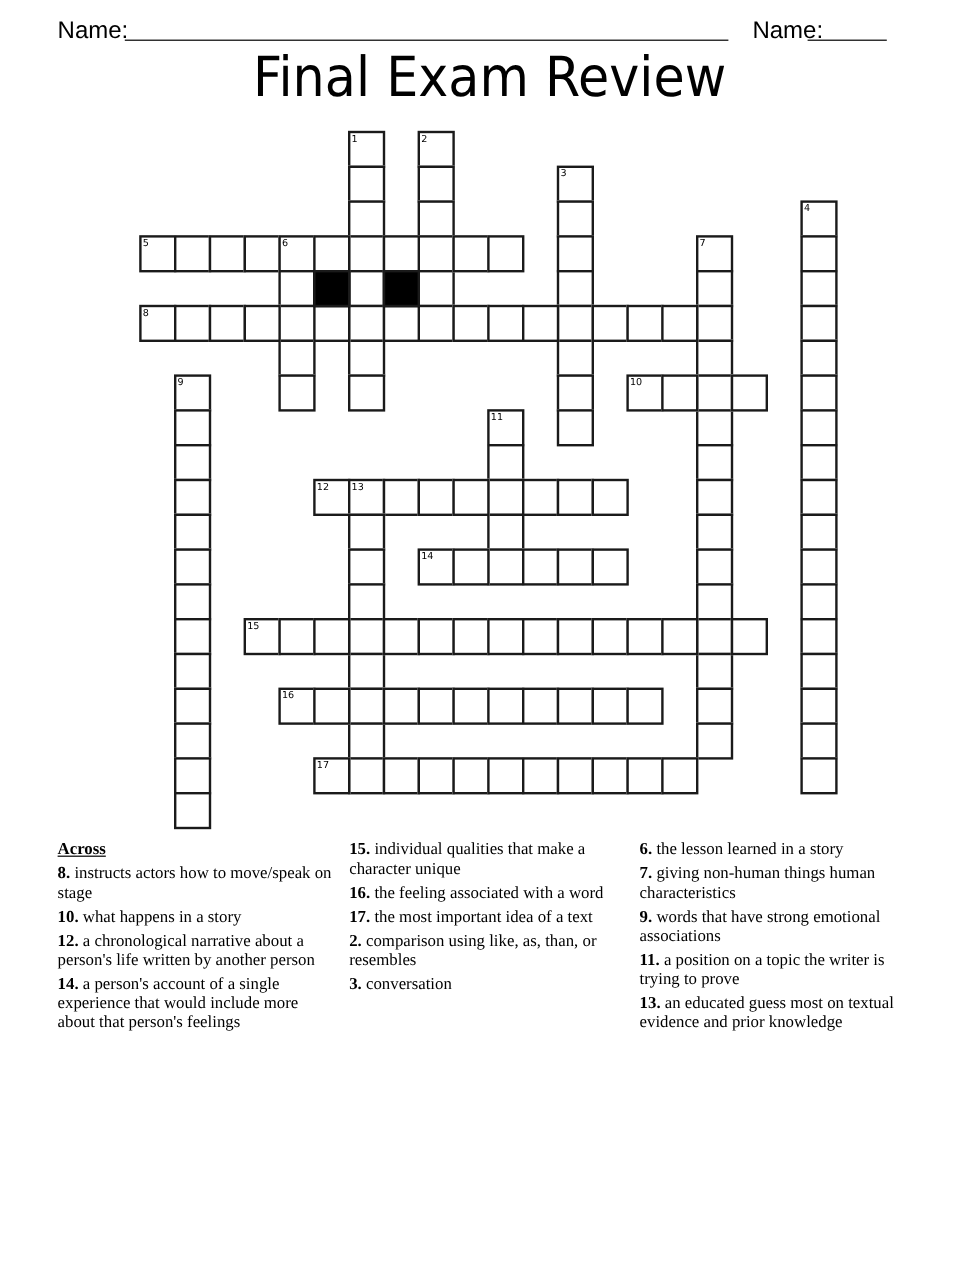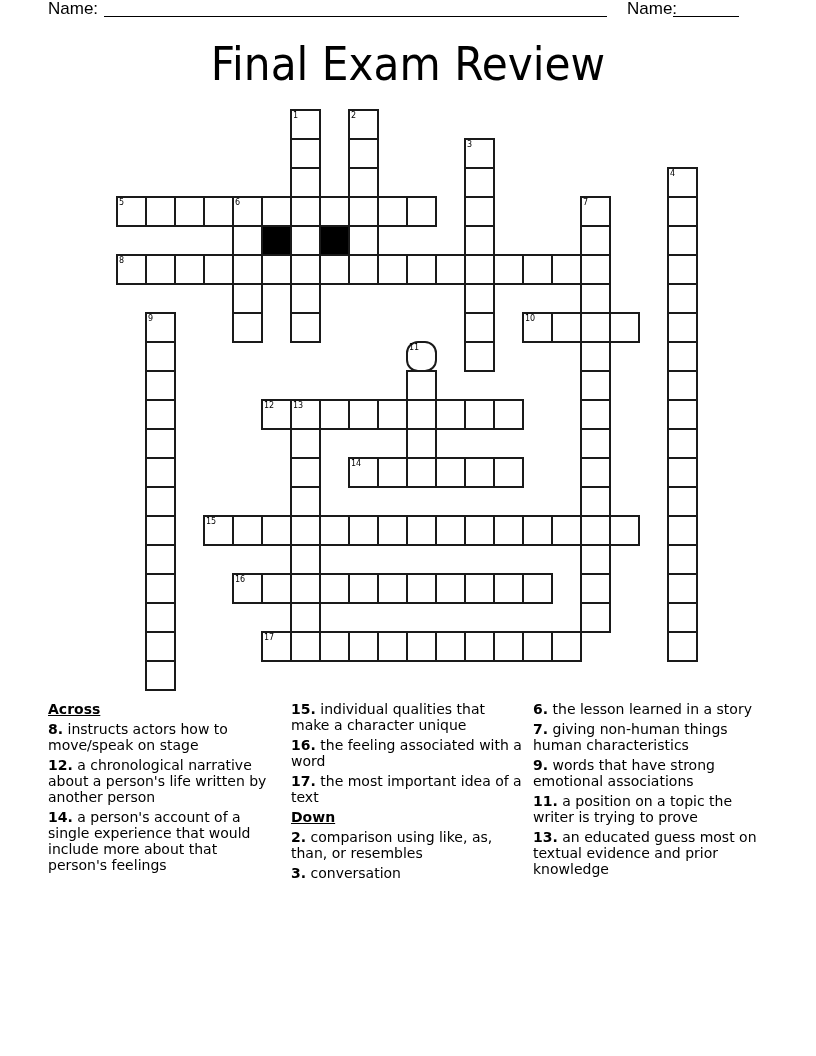--- a/index.html
+++ b/index.html
@@ -1,29 +1,29 @@
 <!DOCTYPE html>
 <html><head>
 <meta charset="utf-8">
 <style>
   html, body { margin: 0; padding: 0; background: #ffffff; }
   body { width: 816px; height: 1056px; position: relative; overflow: hidden; font-family: "DejaVu Sans", sans-serif; color: #000; }
-  .header-line { position: absolute; top: 0; left: 48px; width: 700px; height: 20px; font-family: "Liberation Sans", sans-serif; font-size: 17px; line-height: 18px; }
+  .header-line { position: absolute; top: 17px; left: 48px; width: 700px; height: 20px; font-family: "Liberation Sans", sans-serif; font-size: 20px; line-height: 18px; }
   .header-line span { position: absolute; top: 0; white-space: nowrap; }
   .name-label { left: 0; }
   .name-line { left: 56px; width: 503px; border-bottom: 1px solid #000; height: 16px; }
   .date-label { left: 579px; }
   .date-line { left: 625px; width: 66px; border-bottom: 1px solid #000; height: 16px; }
   .title { position: absolute; top: 32px; left: 0; width: 816px; text-align: center; font-family: "DejaVu Sans", sans-serif; font-size: 46px; line-height: 64px; letter-spacing: 0px; transform: scaleX(0.92); }
   .grid { position: absolute; left: 0; top: 0; width: 816px; height: 700px; }
   .cell { position: absolute; width: 29px; height: 29px; box-sizing: border-box; border: 2px solid #1a1a1a; background: #fff; margin-left: -1px; margin-top: -1px; width: 31px; height: 31px; }
   .cell.black { background: #000; }
   .cell .num { position: absolute; left: 1px; top: 0px; font-family: "DejaVu Sans", sans-serif; font-size: 8px; line-height: 9px; }
   .clues { position: absolute; top: 701px; font-family: "DejaVu Sans", sans-serif; font-size: 14px; line-height: 16px; }
-  .clues .col { position: absolute; top: 0; width: 232px; }
+  .clues .col { position: absolute; top: 0; width: 232px; font-family: Liberation Serif, serif; }
   .clue-heading { font-weight: bold; text-decoration: underline; margin-bottom: 4px; display: block; }
   .clue { margin-bottom: 4px; }
   .clue b { font-weight: bold; }
 </style>
 </head>
 <body>
 
 <div class="header-line">
   <span class="name-label">Name:</span>
   <span class="name-line"></span>
@@ -142,21 +142,21 @@
     <div class="cell" style="left: 146px; top: 545px;"></div>
     <div class="cell" style="left: 146px; top: 574px;"></div>
     <div class="cell" style="left: 146px; top: 603px;"></div>
     <div class="cell" style="left: 146px; top: 632px;"></div>
     <div class="cell" style="left: 146px; top: 661px;"></div>
     <div class="cell" style="left: 523px; top: 313px;">
       <span class="num">10</span>
     </div>
     <div class="cell" style="left: 552px; top: 313px;"></div>
     <div class="cell" style="left: 610px; top: 313px;"></div>
-    <div class="cell" style="left: 407px; top: 342px; border-radius: 12px;">
+    <div class="cell" style="left: 407px; top: 342px;">
       <span class="num">11</span>
     </div>
     <div class="cell" style="left: 407px; top: 371px;"></div>
     <div class="cell" style="left: 407px; top: 400px;"></div>
     <div class="cell" style="left: 407px; top: 429px;"></div>
     <div class="cell" style="left: 407px; top: 458px;"></div>
     <div class="cell" style="left: 262px; top: 400px;">
       <span class="num">12</span>
     </div>
     <div class="cell" style="left: 291px; top: 400px;">
@@ -223,28 +223,28 @@
     <div class="cell" style="left: 523px; top: 632px;"></div>
     <div class="cell" style="left: 552px; top: 632px;"></div>
     <div class="cell black" style="left: 262px; top: 226px;"></div>
     <div class="cell black" style="left: 320px; top: 226px;"></div>
   </div>
 
 <div class="clues">
   <div class="col" style="left:48px;">
     <span class="clue-heading">Across</span>
     <div class="clue"><b>8.</b> <span>instructs actors how to move/speak on stage</span></div>
+    <div class="clue"><b>10.</b> <span>what happens in a story</span></div>
     <div class="clue"><b>12.</b> <span>a chronological narrative about a person's life written by another person</span></div>
     <div class="clue"><b>14.</b> <span>a person's account of a single experience that would include more about that person's feelings</span></div>
   </div>
   <div class="col" style="left:291px;">
     <div class="clue"><b>15.</b> <span>individual qualities that make a character unique</span></div>
     <div class="clue"><b>16.</b> <span>the feeling associated with a word</span></div>
     <div class="clue"><b>17.</b> <span>the most important idea of a text</span></div>
-    <span class="clue-heading">Down</span>
     <div class="clue"><b>2.</b> <span>comparison using like, as, than, or resembles</span></div>
     <div class="clue"><b>3.</b> <span>conversation</span></div>
   </div>
   <div class="col" style="left:533px;">
     <div class="clue"><b>6.</b> <span>the lesson learned in a story</span></div>
     <div class="clue"><b>7.</b> <span>giving non-human things human characteristics</span></div>
     <div class="clue"><b>9.</b> <span>words that have strong emotional associations</span></div>
     <div class="clue"><b>11.</b> <span>a position on a topic the writer is trying to prove</span></div>
     <div class="clue"><b>13.</b> <span>an educated guess most on textual evidence and prior knowledge</span></div>
   </div>

